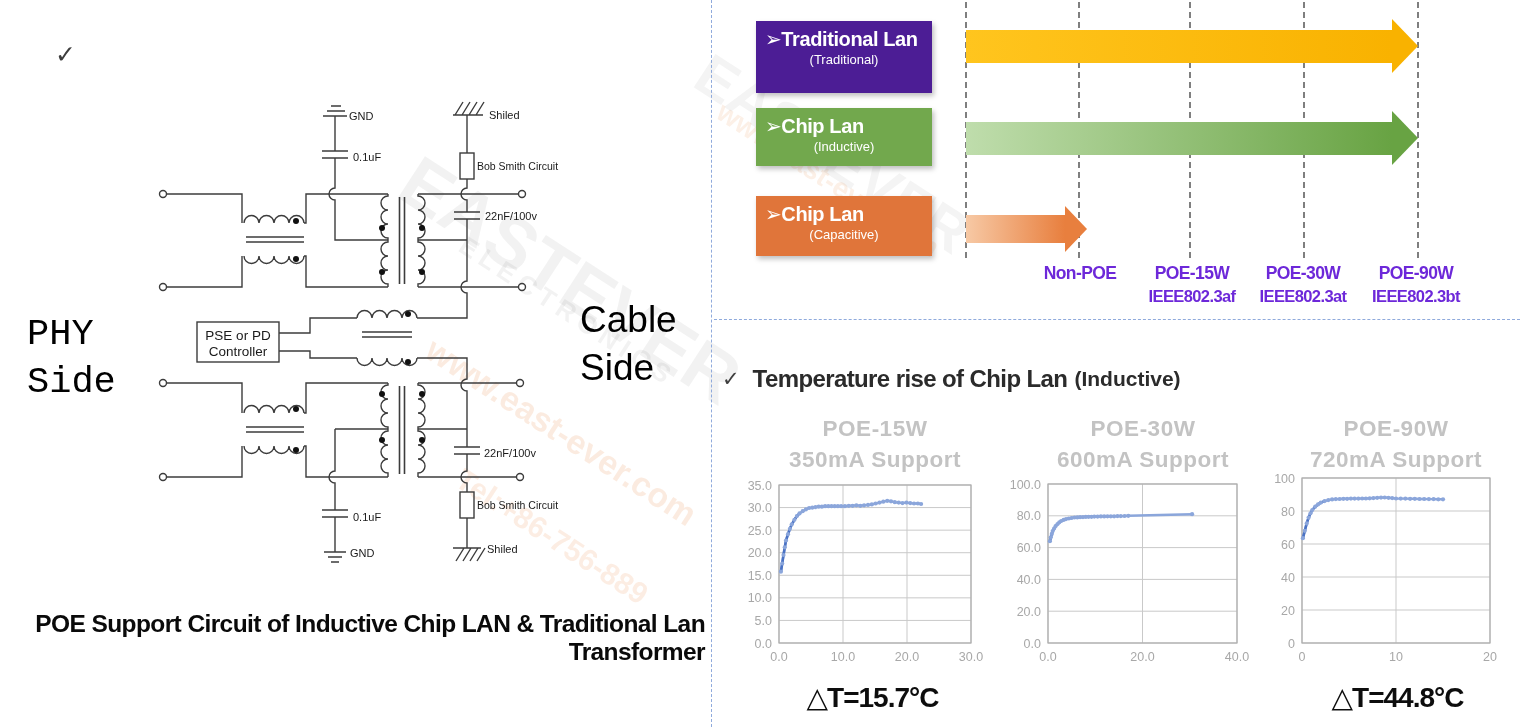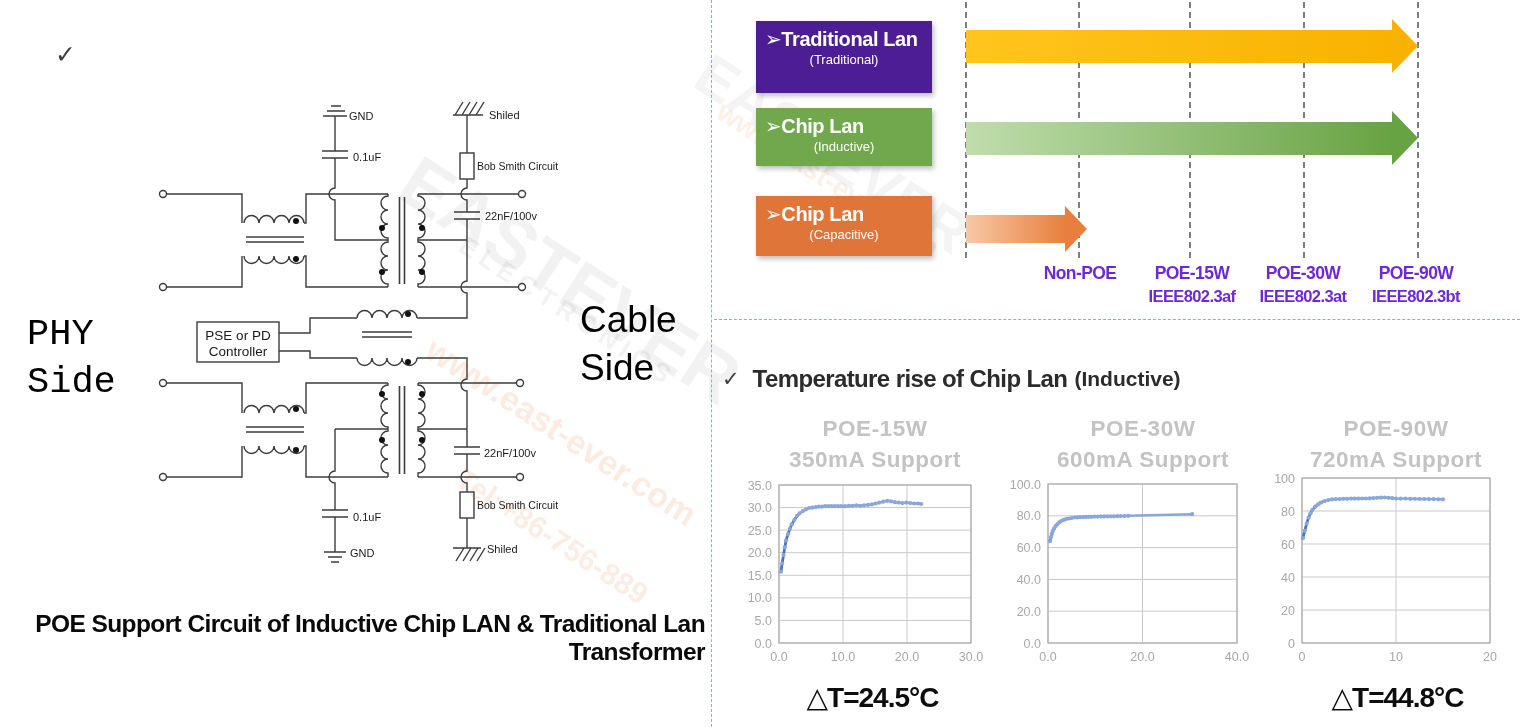--- a/index.html
+++ b/index.html
@@ -432,16 +432,16 @@
           <circle cx="164.5" cy="28.0" r="2.1" fill="#8BA6DB"></circle>
           <circle cx="169.2" cy="28.0" r="2.1" fill="#8BA6DB"></circle>
           <circle cx="173.9" cy="28.1" r="2.1" fill="#8BA6DB"></circle>
           <circle cx="178.6" cy="28.1" r="2.1" fill="#8BA6DB"></circle>
           <circle cx="183.3" cy="28.3" r="2.1" fill="#8BA6DB"></circle>
           <circle cx="188.0" cy="28.3" r="2.1" fill="#8BA6DB"></circle>
         </g>
       </svg>
     </div>
 
-  <div class="delta cond" style="left:765px;">△T=24.5°C</div>
+  <div class="delta cond" style="left:765px;">△T=15.7°C</div>
   <div class="delta cond" style="left:1290px;">△T=44.8°C</div>
 
 </div>
 
 </body></html>

